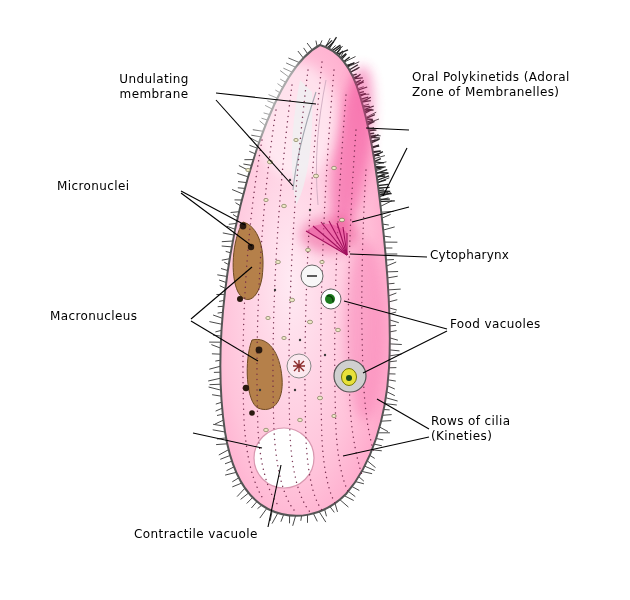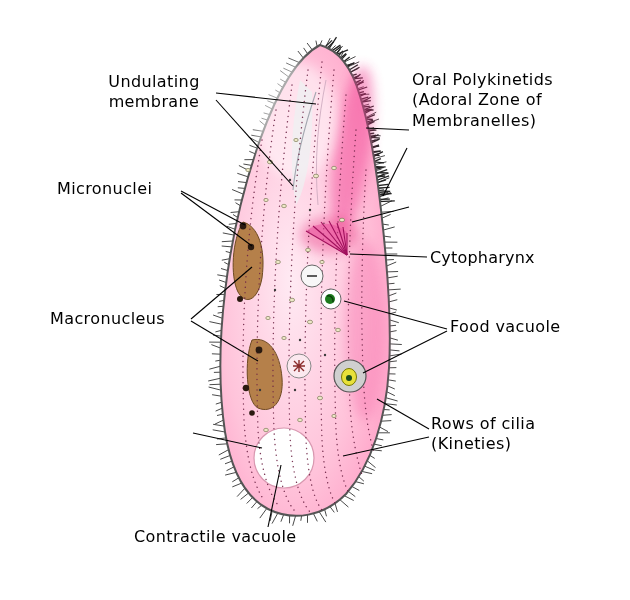--- a/index.html
+++ b/index.html
@@ -2,24 +2,24 @@
 <html><head>
 <meta charset="utf-8">
 <style>
   html,body{margin:0;padding:0;background:#ffffff;}
   .stage{
     position:relative;width:630px;height:600px;background:#ffffff;
     font-family:"DejaVu Sans", sans-serif;overflow:hidden;
   }
   .stage svg{position:absolute;left:0;top:0;}
   .label{
-    position:absolute;font-size:16px;letter-spacing:.4px;color:#000;
+    position:absolute;font-size:12px;letter-spacing:.4px;color:#000;
     line-height:1.28;white-space:normal;
   }
-  .label.small{font-size:16px;letter-spacing:.2px;}
+  .label.small{font-size:12px;letter-spacing:.2px;}
   .center{text-align:center;}
 </style>
 </head>
 <body>
 
 <div class="stage">
 
 <svg width="630" height="600" viewBox="0 0 630 600">
   <defs>
     <radialGradient id="bodyGrad" cx="0.42" cy="0.5" r="0.78">
@@ -412,17 +412,17 @@
     <line x1="429" y1="437" x2="343" y2="456"></line>
     <line x1="268" y1="527" x2="281" y2="465"></line>
   </g>
 </svg>
 
 <div class="label center" style="left:88px;top:72px;width:132px">Undulating membrane</div>
 <div class="label" style="left:412px;top:70px;width:175px">Oral Polykinetids (Adoral Zone of Membranelles)</div>
 <div class="label" style="left:57px;top:179px;width:140px">Micronuclei</div>
 <div class="label small" style="left:430px;top:248px;width:140px">Cytopharynx</div>
 <div class="label" style="left:50px;top:309px;width:160px">Macronucleus</div>
-<div class="label" style="left:450px;top:317px;width:170px">Food vacuole</div>
+<div class="label" style="left:450px;top:317px;width:170px">Food vacuoles</div>
 <div class="label" style="left:431px;top:414px;width:135px">Rows of cilia (Kineties)</div>
 <div class="label" style="left:134px;top:527px;width:230px">Contractile vacuole</div>
 
 </div>
 
 </body></html>

